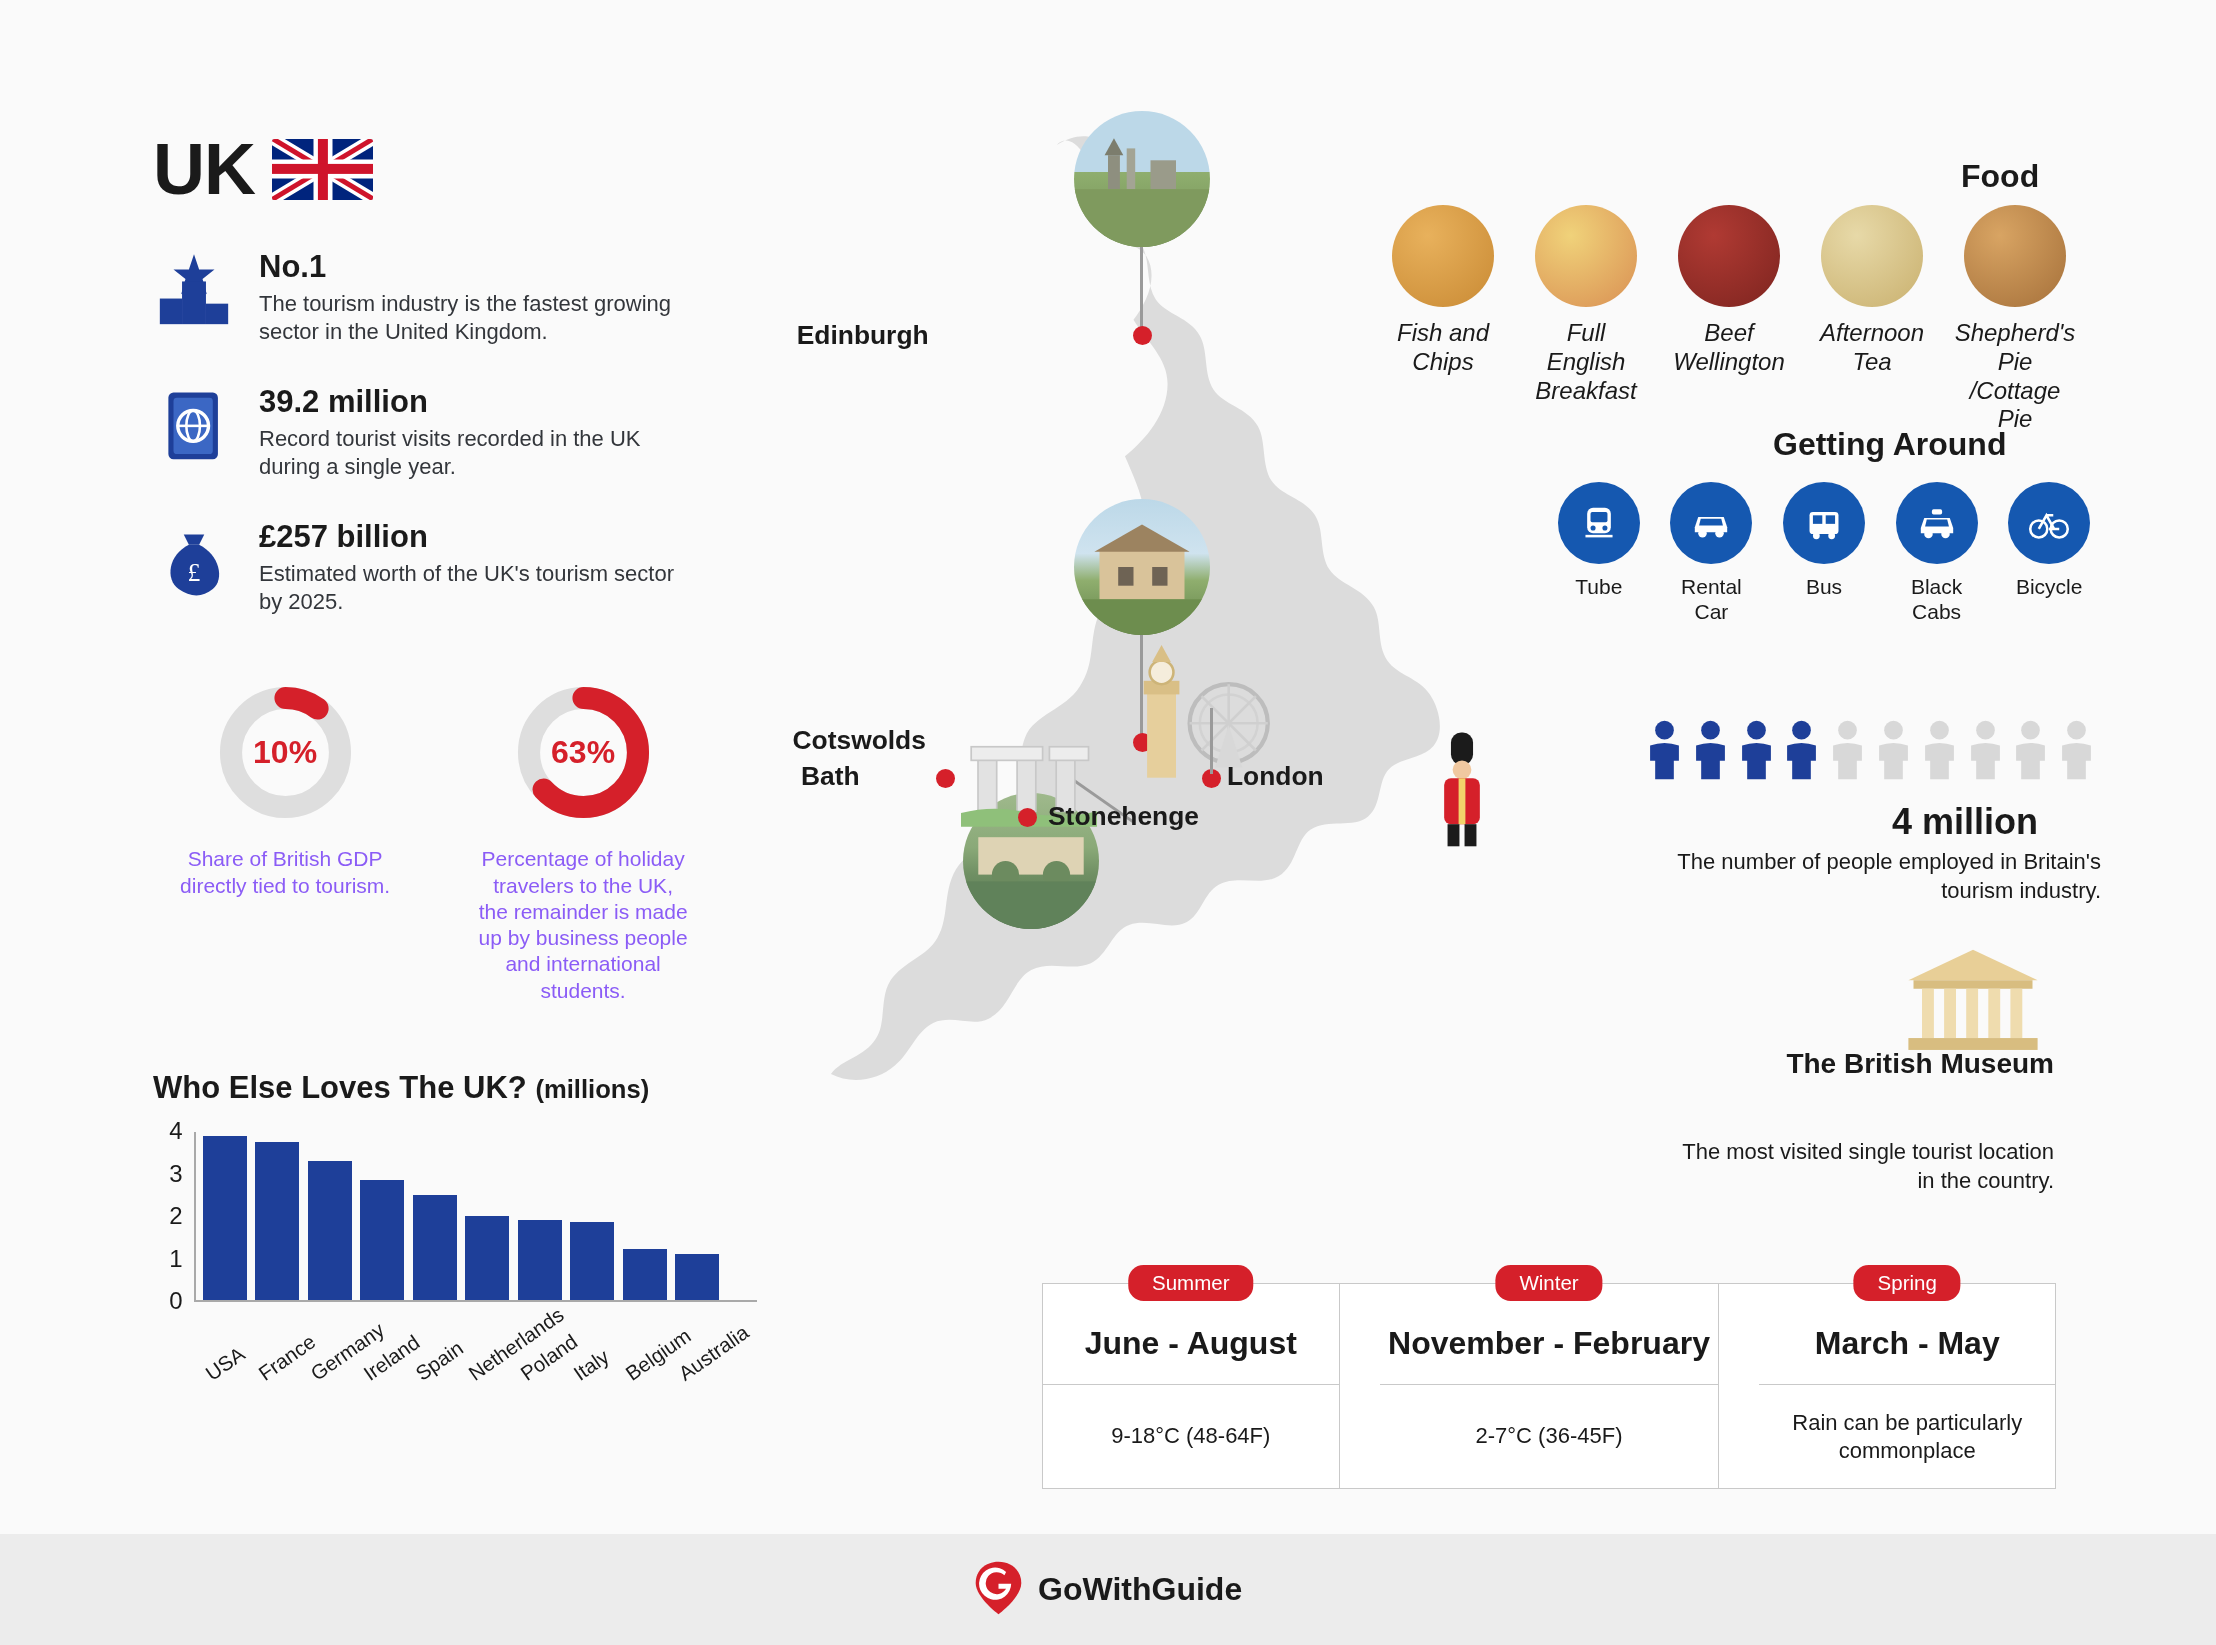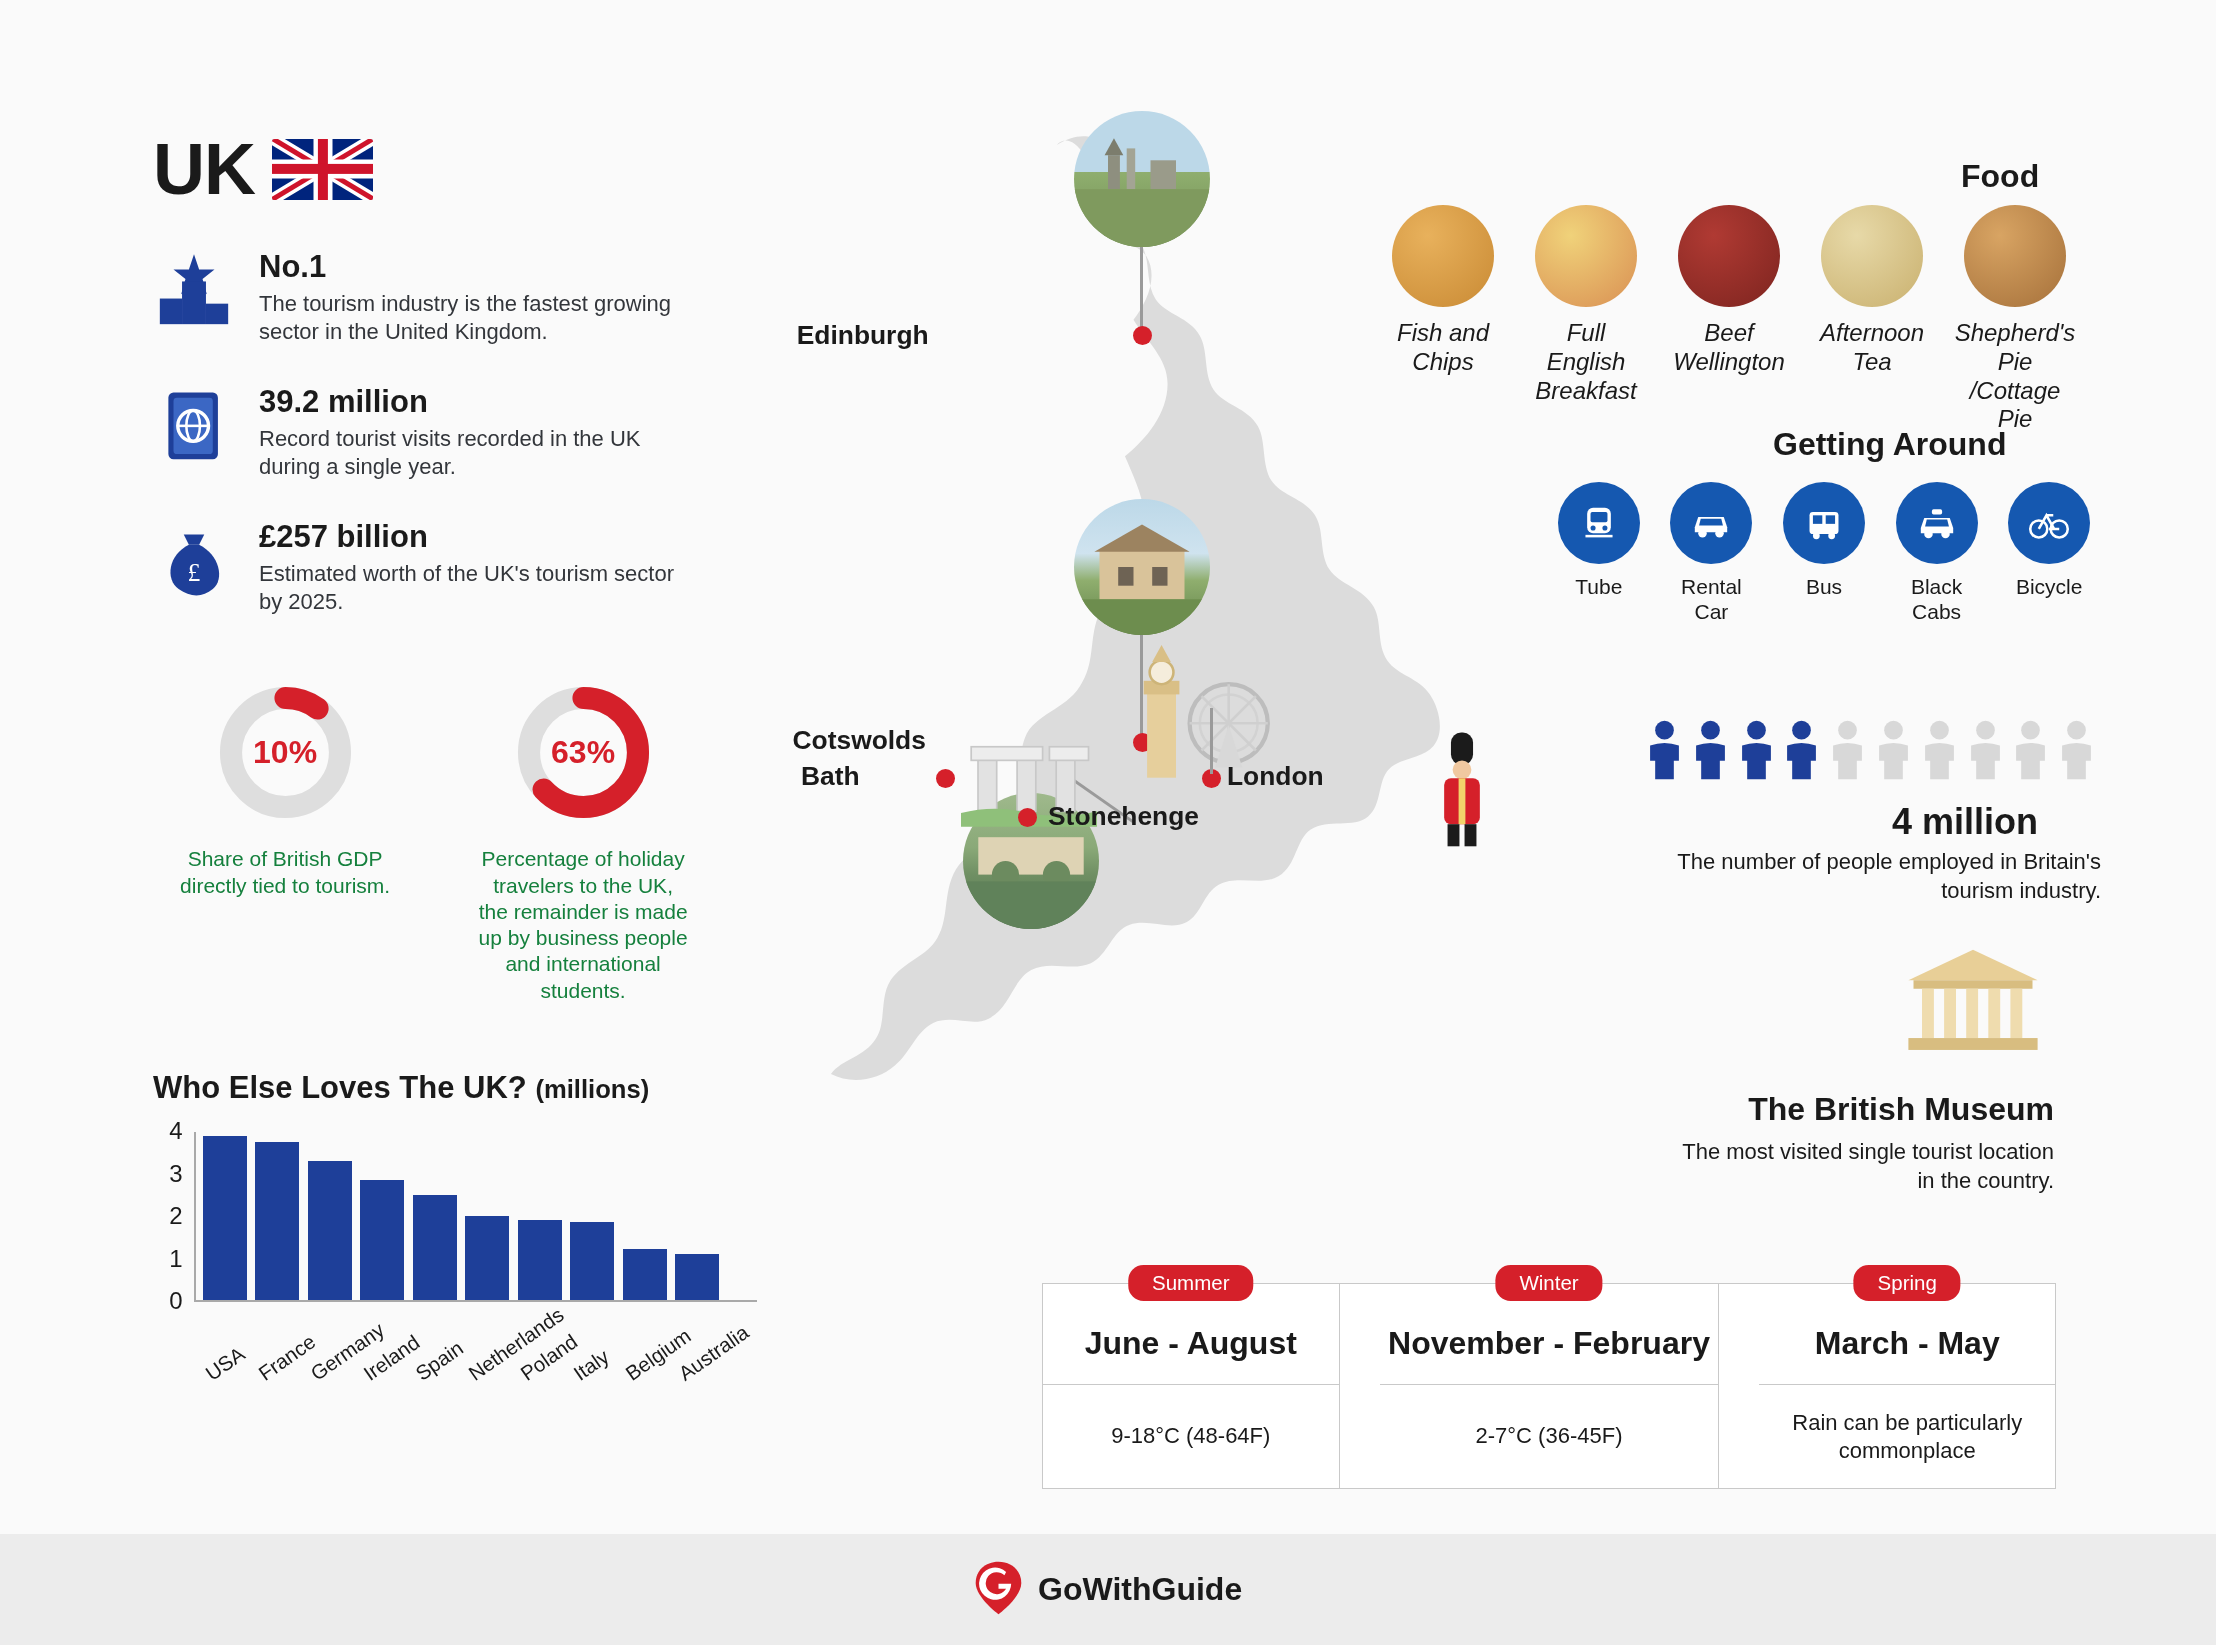--- a/index.html
+++ b/index.html
@@ -33,21 +33,21 @@
   .stat-icon { width:82px; min-width:82px; height:82px; display:flex; align-items:center; justify-content:center; }
   .stat-val { font-size:31px; font-weight:bold; margin-bottom:5.1px; }
   .stat-desc { font-size:22px; line-height:1.25; color:#33363b; max-width:443px; }
 
   
   .donuts { display:flex; gap:85px; margin-top:66px; padding-left:25.6px; }
   .donut-wrap { width:213px; text-align:center; }
   .donut { width:143px; height:143px; margin:0 auto; position:relative; }
   .donut .label { position:absolute; inset:0; display:flex; align-items:center; justify-content:center;
       font-size:32px; font-weight:bold; color:#d5202a; }
-  .donut-cap { font-size:21px; line-height:1.25; margin-top:22px; color:#15803d; }
+  .donut-cap { font-size:21px; line-height:1.25; margin-top:22px; color:#8b5cf6; }
 
   
   .chart-block { margin-top:66px; }
   .chart-title { font-size:31px; font-weight:bold; }
   .chart-title .unit { font-size:25.6px; font-weight:bold; }
   .chart-area { position:relative; margin-top:25.6px; width:614px; height:196px; }
   .y-axis { position:absolute; left:0; top:0; height:170px; width:38px; }
   .y-tick { position:absolute; right:8.5px; font-size:24px; transform:translateY(-50%); }
   .plot { position:absolute; left:41px; bottom:25.6px; height:170px; width:563px;
       border-left:2.6px solid #a9a9a9; border-bottom:2.6px solid #a9a9a9; display:flex; align-items:flex-end; gap:8.5px; padding-left:6.8px;}
@@ -80,21 +80,21 @@
   .around-item { width:99px; text-align:center; }
   .around-circle { width:82px; height:82px; border-radius:50%; background:#1558b0; margin:0 auto;
       display:flex; align-items:center; justify-content:center; }
   .around-cap { font-size:21px; line-height:1.2; margin-top:10.2px; }
 
   .people-row { position:absolute; left:1645px; top:720px; display:flex; gap:6.8px; }
   .employ-val { position:absolute; left:1892px; top:801px; font-size:36px; font-weight:bold; }
   .employ-desc { position:absolute; left:1641px; top:848px; width:460px; font-size:22px; line-height:1.3; text-align:right; }
 
   .museum-icon { position:absolute; left:1905px; top:946px; }
-  .museum-title { position:absolute; left:1696px; top:1091px; width:358px; font-size:32px; font-weight:bold; text-align:right; }
+  .museum-title { position:absolute; left:1696px; top:1048px; width:358px; font-size:28px; font-weight:bold; text-align:right; }
   .museum-desc { position:absolute; left:1662px; top:1138px; width:392px; font-size:22px; line-height:1.3; text-align:right; }
 
   
   .season-table { position:absolute; left:1042px; top:1283px; width:1014px; background:#fff; border:1.7px solid #c9c9c9;
       display:flex;gap:40px; }
   .season-col { flex:1; border-right:1.7px solid #c9c9c9; position:relative; }
   .season-col:last-child { border-right:none; }
   .season-badge { position:absolute; top:-19px; left:50%; transform:translateX(-50%);
       background:#d5202a; color:#fff; font-size:20.5px; padding:6px 24px; border-radius:15.3px; white-space:nowrap;}
   .season-months { text-align:center; font-size:32px; font-weight:bold; padding:41px 8.5px 22px; border-bottom:1.7px solid #c9c9c9; white-space:nowrap;}

